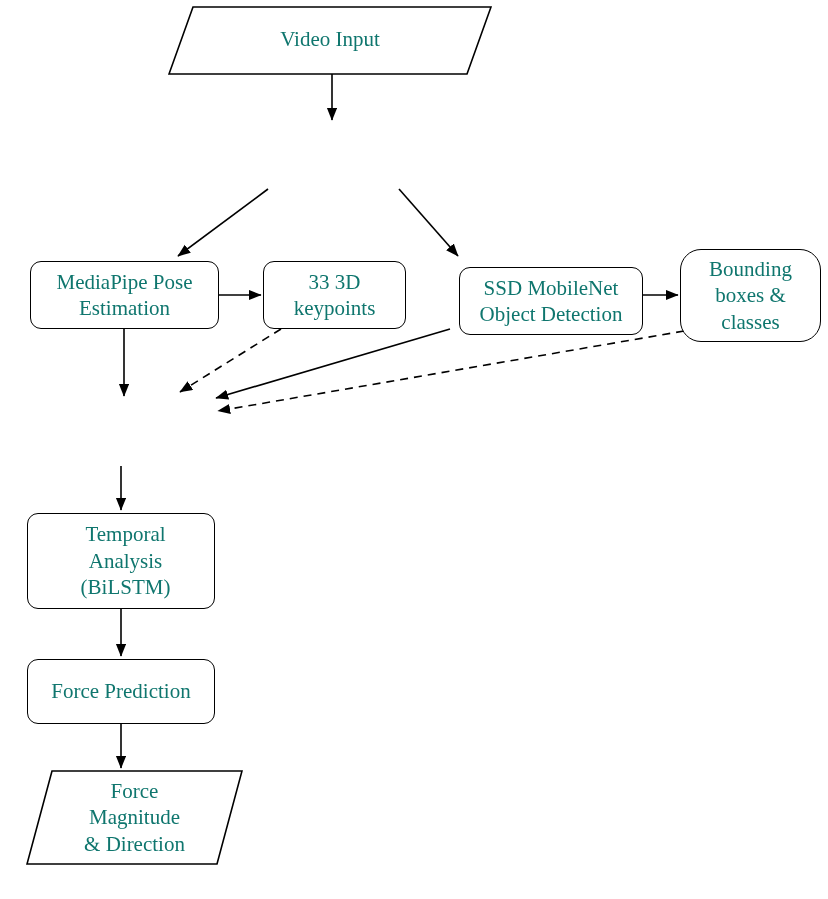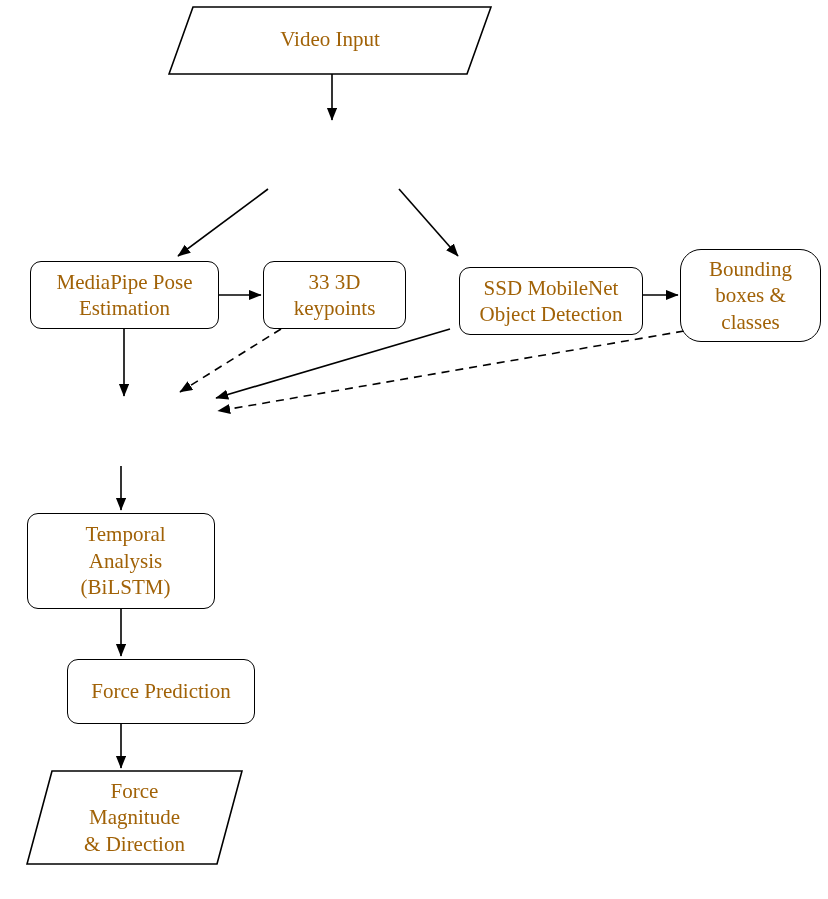--- a/index.html
+++ b/index.html
@@ -22,21 +22,21 @@
     width: 828px;
     height: 899px;
     pointer-events: none;
   }
   .node {
     position: absolute;
     display: flex;
     align-items: center;
     justify-content: center;
     text-align: center;
-    color: #a16207;
+    color: #0f766e;
     font-size: 21px;
     line-height: 1.26;
     box-sizing: border-box;
     white-space: pre-line;
   }
   .node.proc {
     border: 1.6px solid #000000;
     border-radius: 11px;
     background: #ffffff;
   }
@@ -126,21 +126,21 @@
 classes</span>
   </div>
 
 
   <div class="node proc" style="left:27px; top:513px; width:188px; height:96px;padding-left:9px;">
     <span>Temporal
 Analysis
 (BiLSTM)</span>
   </div>
 
-  <div class="node proc" style="left:27px; top:659px; width:188px; height:65px;margin-left:40px;">
+  <div class="node proc" style="left:27px; top:659px; width:188px; height:65px;">
     <span>Force Prediction</span>
   </div>
 
   <div class="node io" style="left:26px; top:770px; width:217px; height:95px;">
     <svg class="shape" viewBox="0 0 217 95" preserveAspectRatio="none">
       <polygon points="26,1 216,1 191,94 1,94" fill="#ffffff" stroke="#000000" stroke-width="1.6"></polygon>
     </svg>
     <div class="io-label">Force
 Magnitude
 &amp; Direction</div>

